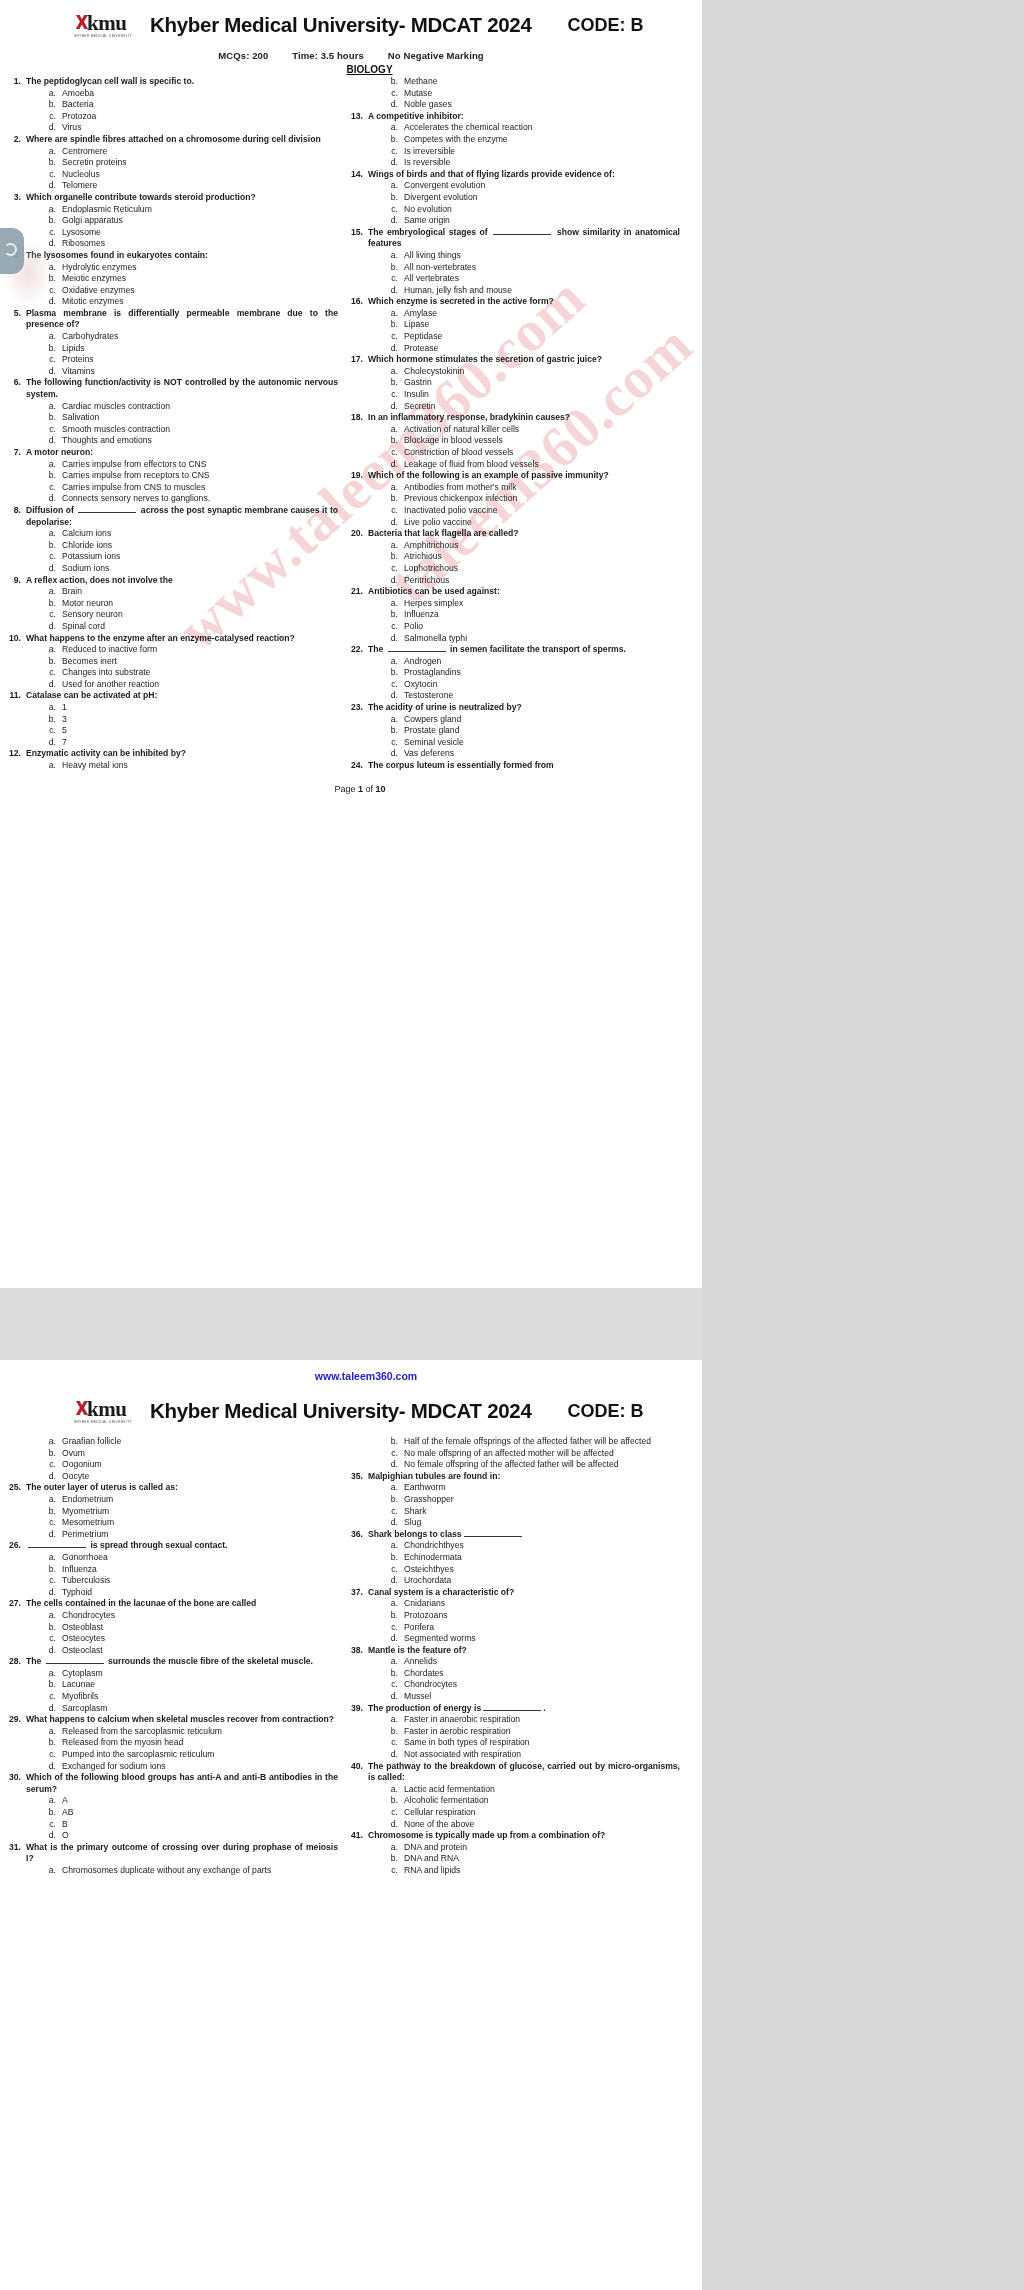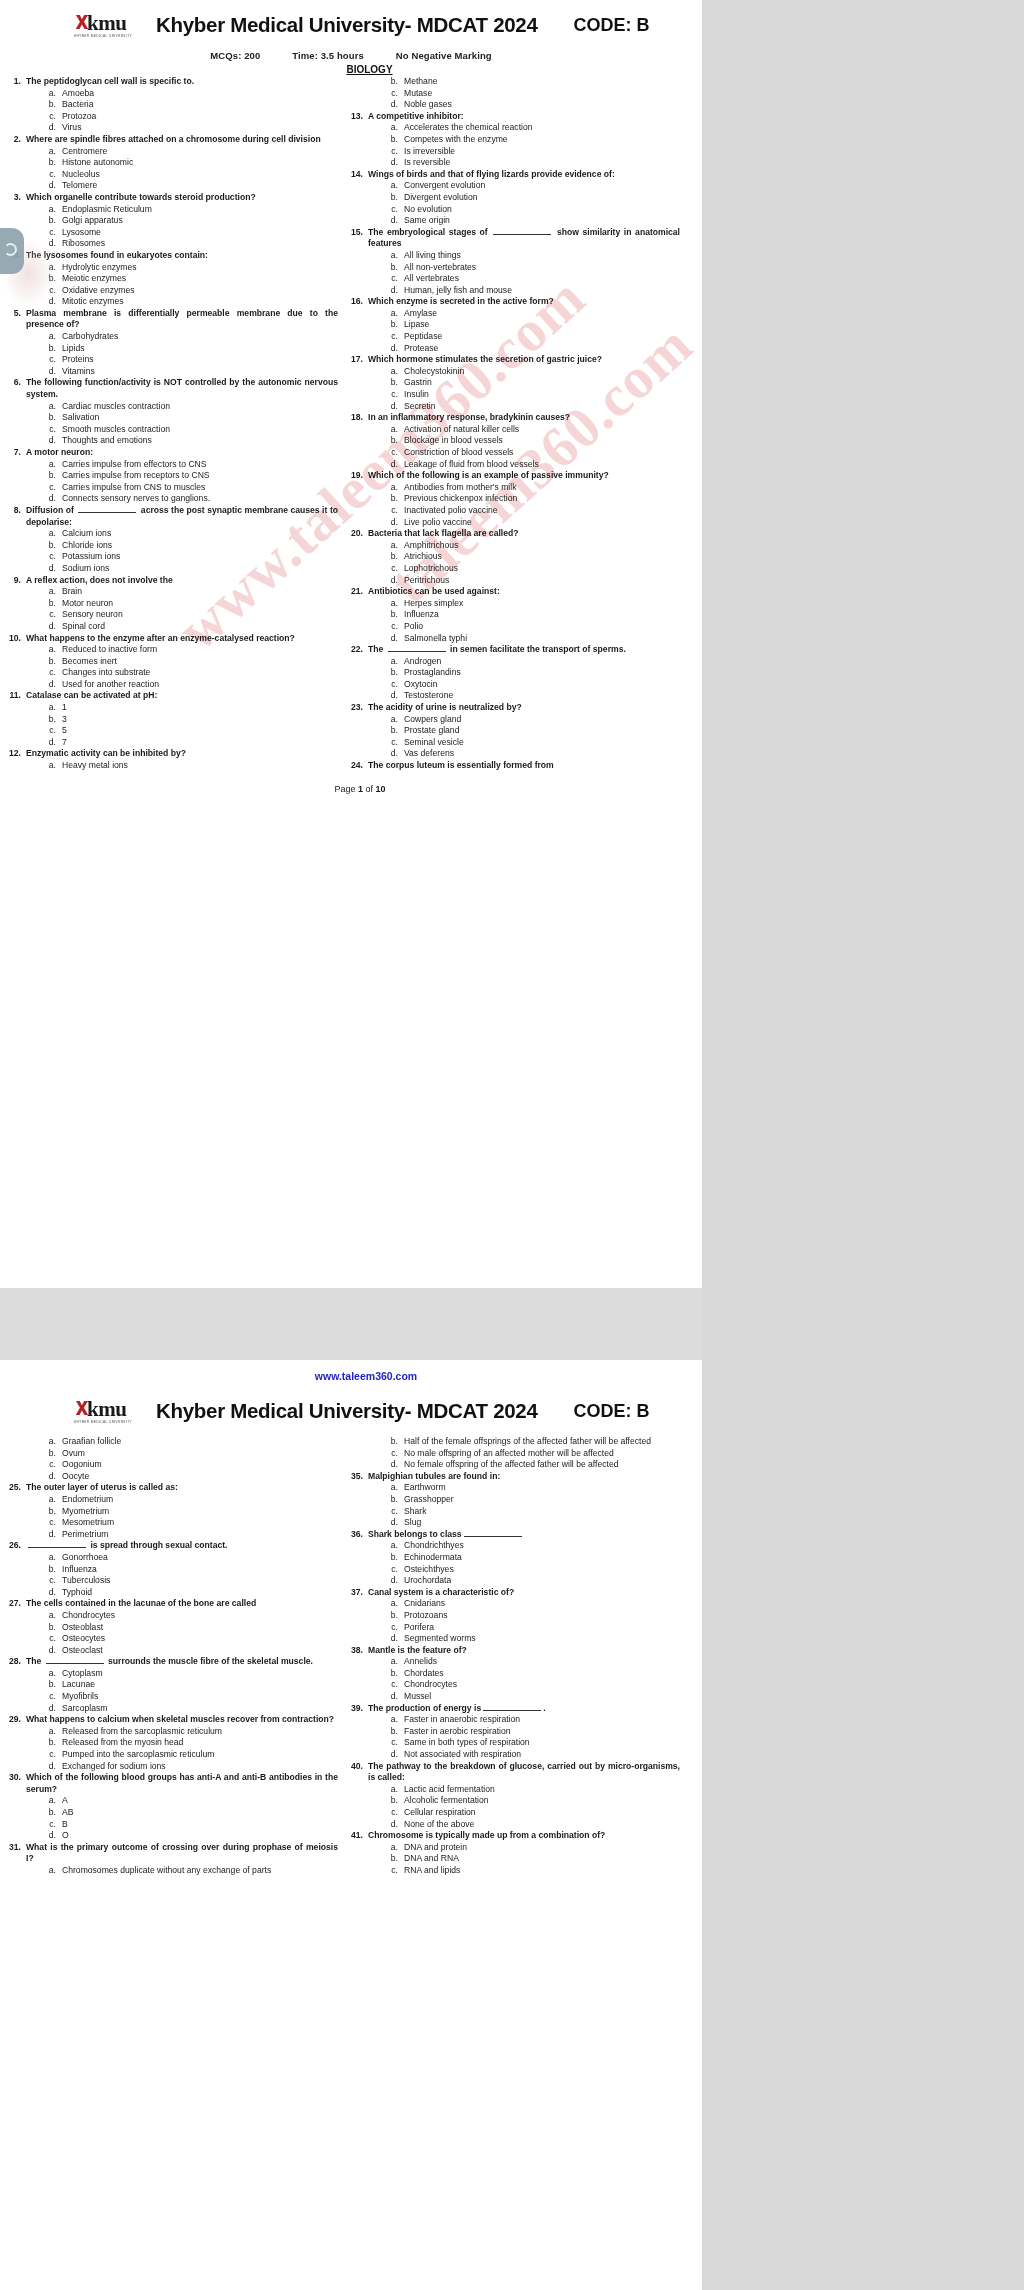--- a/index.html
+++ b/index.html
@@ -62,34 +62,34 @@
   .logo-sub {
     position: absolute; left: 2px; top: 26px;
     font-size: 3.2px; letter-spacing: 0.4px;
     color: #4a4a4a; white-space: nowrap;
   }
   .header-title {
     font-size: 20.5px;
     font-weight: 700;
     color: #111;
     letter-spacing: -0.3px;
-    margin-left: 18px;
+    margin-left: 12px;
     white-space: nowrap;
   }
   .header-code {
     font-size: 18px;
     font-weight: 700;
     color: #111;
     margin-left: 36px;
     white-space: nowrap;
   }
   .meta-row {
     display: flex;
     justify-content: center;
-    gap: 32px;
+    gap: 24px;
     font-size: 9.5px;
     font-weight: 700;
     color: #222;
     padding: 6px 0 0 0;
     letter-spacing: 0.1px;
   }
   .subject {
     text-align: center;
     font-size: 10px;
     font-weight: 700;
@@ -274,21 +274,21 @@
             <div class="q">
               <div class="q-num">2.</div>
               <div class="q-text">Where are spindle fibres attached on a chromosome during cell division</div>
             </div>
             <div class="opt">
               <div class="opt-key">a.</div>
               <div class="opt-text">Centromere</div>
             </div>
             <div class="opt">
               <div class="opt-key">b.</div>
-              <div class="opt-text">Histone autonomic</div>
+              <div class="opt-text">Secretin proteins</div>
             </div>
             <div class="opt">
               <div class="opt-key">c.</div>
               <div class="opt-text">Nucleolus</div>
             </div>
             <div class="opt">
               <div class="opt-key">d.</div>
               <div class="opt-text">Telomere</div>
             </div>
             <div class="q">

